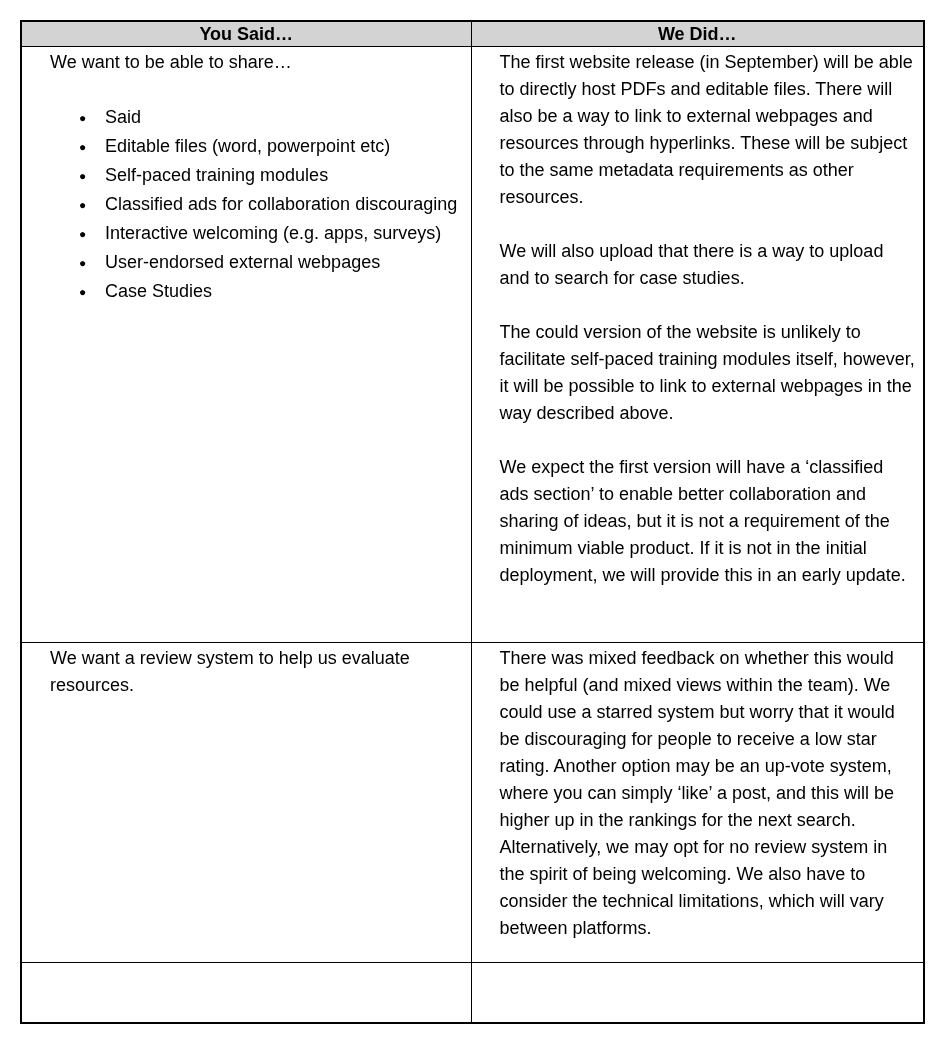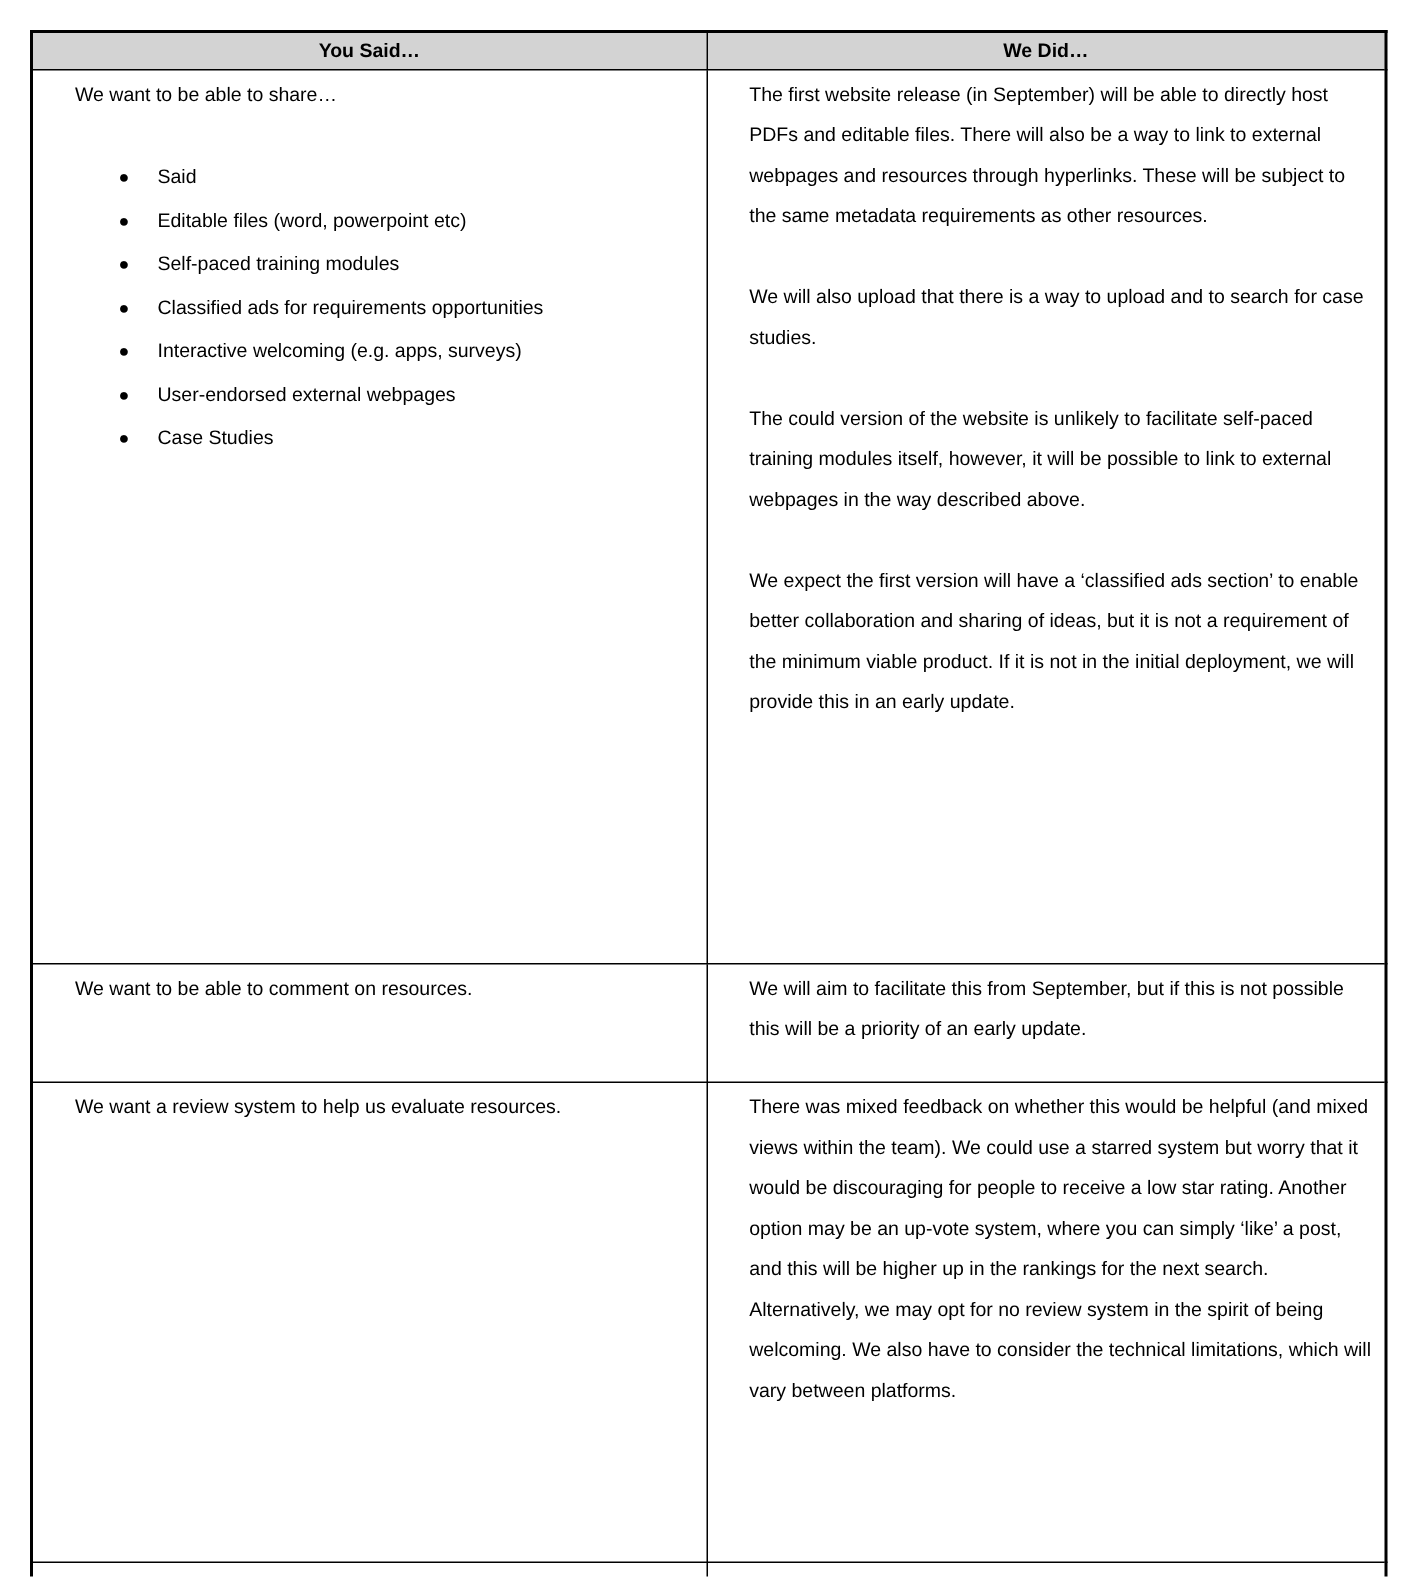--- a/index.html
+++ b/index.html
@@ -23,21 +23,21 @@
     table-layout:fixed;
     border-collapse:collapse;
     border:2px solid var(--border-color);
   }
   col.col-left{width:450px;}
   col.col-right{width:453px;}
   th,td{
     border:1px solid var(--border-color);
     vertical-align:top;
     padding:2px 8px 2px 11px;
-    font-size:13px;
+    font-size:18px;
     line-height:27px;
     text-align:left;
     overflow:hidden;
   }
   thead tr{height:25px;}
   th{
     background:var(--header-bg);
     text-align:center;
     font-weight:bold;
     padding:0 4px;
@@ -79,39 +79,31 @@
       </tr>
     </thead>
     <tbody>
       <tr class="row-1">
         <td>
           <p class="intro">We want to be able to share…</p>
           <ul class="bullet-list">
               <li>Said</li>
               <li>Editable files (word, powerpoint etc)</li>
               <li>Self-paced training modules</li>
-              <li>Classified ads for requirements opportunities</li>
+              <li>Classified ads for collaboration discouraging</li>
               <li>Interactive welcoming (e.g. apps, surveys)</li>
               <li>User-endorsed external webpages</li>
               <li>Case Studies</li>
             </ul>
         </td>
         <td class="keep-trailing">
             <p>The first website release (in September) will be able to directly host PDFs and editable files. There will also be a way to link to external webpages and resources through hyperlinks. These will be subject to the same metadata requirements as other resources.</p>
             <p>We will also upload that there is a way to upload and to search for case studies.</p>
             <p>The could version of the website is unlikely to facilitate self-paced training modules itself, however, it will be possible to link to external webpages in the way described above.</p>
             <p>We expect the first version will have a ‘classified ads section’ to enable better collaboration and sharing of ideas, but it is not a requirement of the minimum viable product. If it is not in the initial deployment, we will provide this in an early update.</p>
-          </td>
-      </tr>
-      <tr class="row-2">
-        <td>
-          <p>We want to be able to comment on resources.</p>
-        </td>
-        <td>
-            <p>We will aim to facilitate this from September, but if this is not possible this will be a priority of an early update.</p>
           </td>
       </tr>
       <tr class="row-3">
         <td>
           <p>We want a review system to help us evaluate resources.</p>
         </td>
         <td>
             <p>There was mixed feedback on whether this would be helpful (and mixed views within the team). We could use a starred system but worry that it would be discouraging for people to receive a low star rating. Another option may be an up-vote system, where you can simply ‘like’ a post, and this will be higher up in the rankings for the next search. Alternatively, we may opt for no review system in the spirit of being welcoming. We also have to consider the technical limitations, which will vary between platforms.</p>
           </td>
       </tr>

